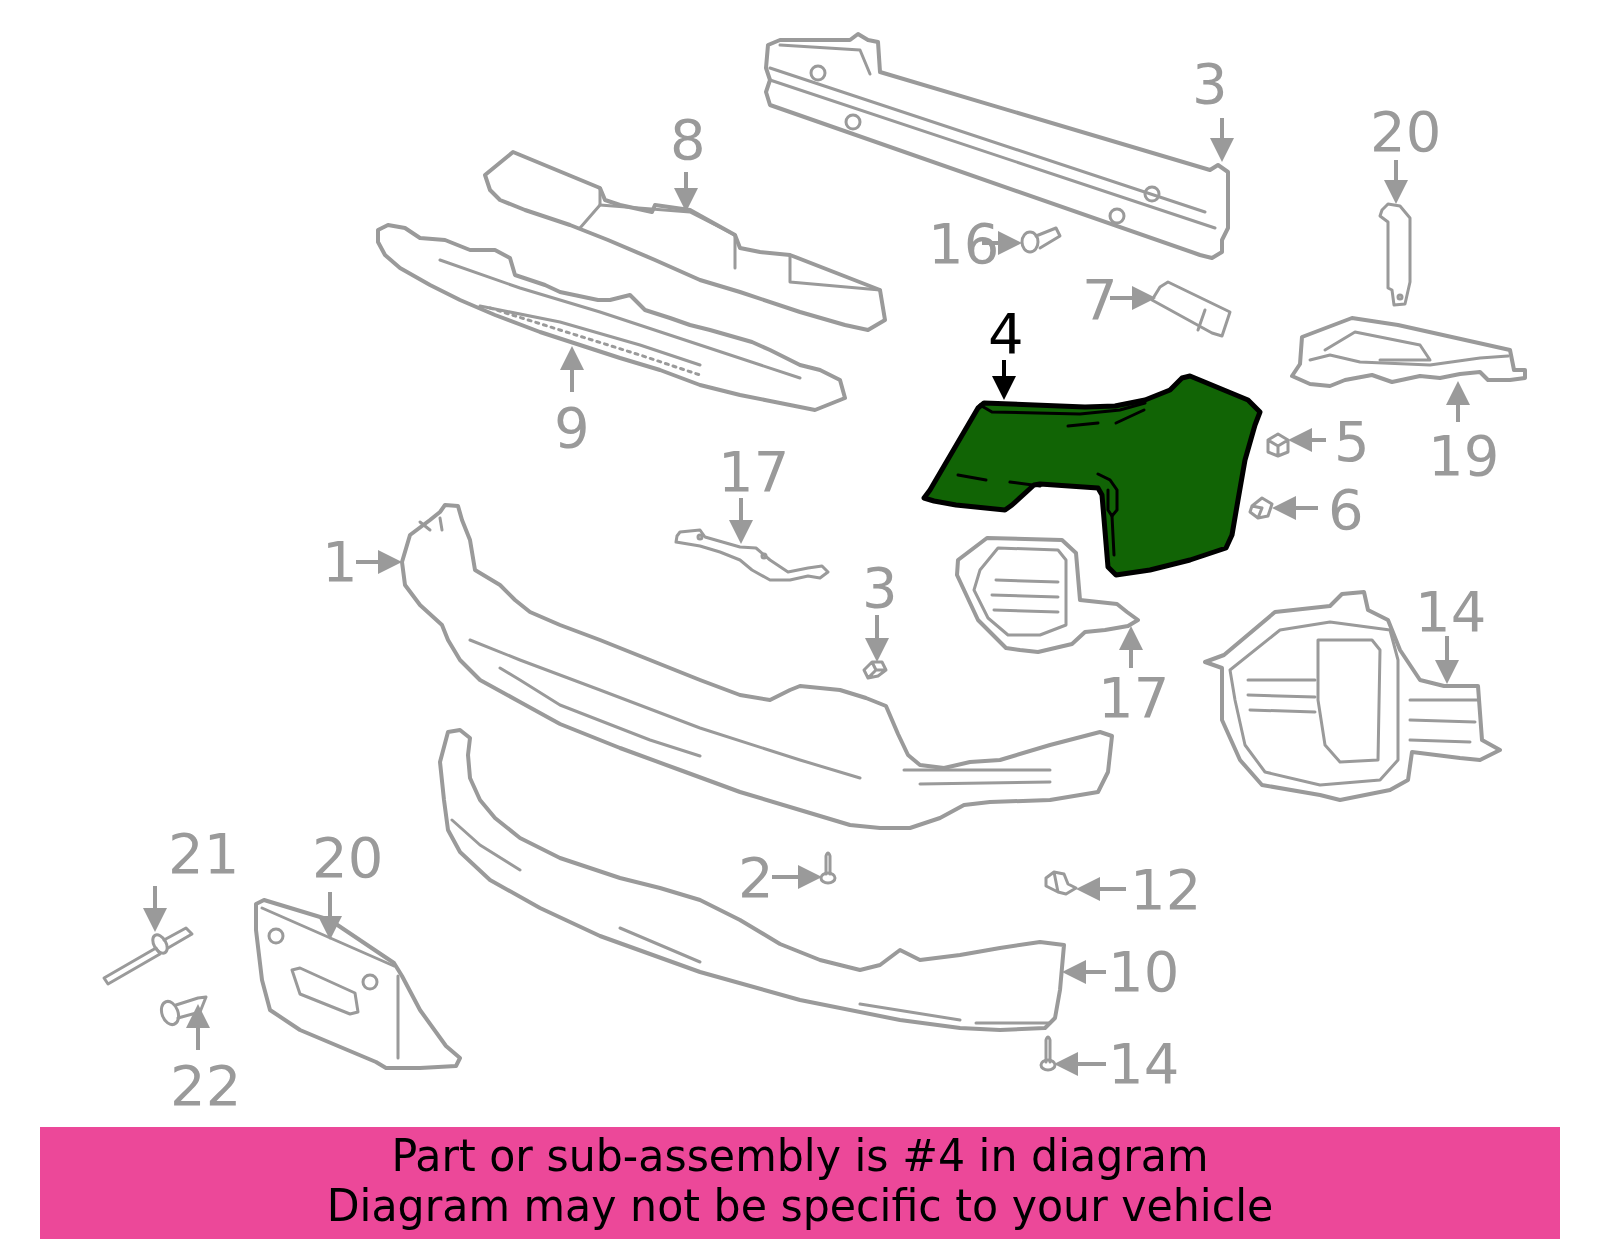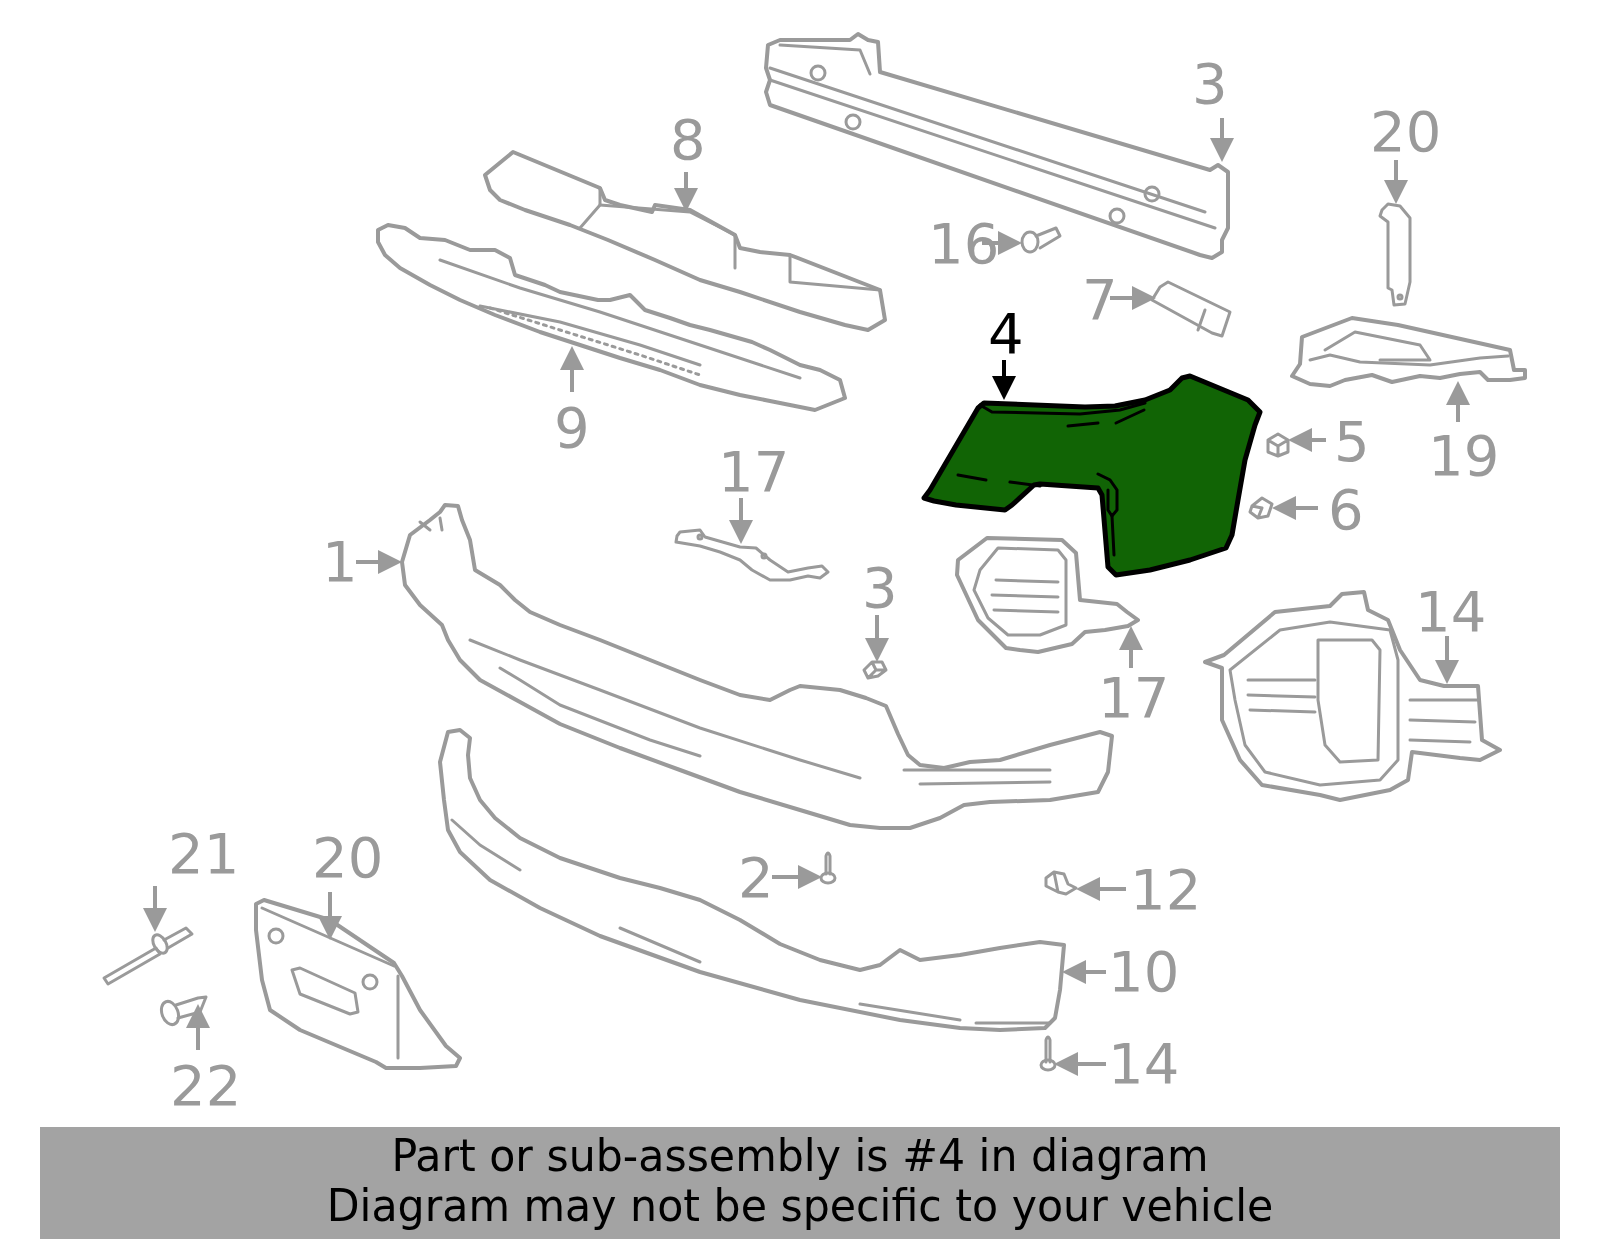--- a/index.html
+++ b/index.html
@@ -9,21 +9,21 @@
   .part { fill: none; stroke: #9a9a9a; stroke-width: 4; stroke-linejoin: round; stroke-linecap: round; }
   .part-thin { fill: none; stroke: #9a9a9a; stroke-width: 3; stroke-linejoin: round; stroke-linecap: round; }
   .arrow-line { stroke: #9a9a9a; stroke-width: 4; fill: none; }
   .hl-part { fill: #116405; stroke: #000; stroke-width: 5; stroke-linejoin: round; }
   .hl-detail { fill: none; stroke: #000; stroke-width: 3; stroke-linecap: round; }
   .hl-arrow-line { stroke: #000; stroke-width: 4; }
   .callout { position: absolute; color: #9a9a9a; font-size: 56px; line-height: 1;
              font-family: "DejaVu Sans", sans-serif; white-space: nowrap; }
   .callout.hl { color: #000; }
   #banner { position: absolute; left: 40px; top: 1127px; width: 1520px; height: 112px;
-            background: #a3a3a3; color: #000; text-align: center;
+            background: #ec4899; color: #000; text-align: center;
             font-family: "DejaVu Sans", sans-serif; font-size: 44px; line-height: 50px;
             padding-top: 4px; box-sizing: border-box; }
   #banner div { transform: scaleX(0.97); }
 </style>
 </head>
 <body>
 
 <svg id="diagram" viewBox="0 0 1600 1120" xmlns="http://www.w3.org/2000/svg">
   <defs>
     <marker id="ah" markerWidth="6" markerHeight="6" refX="5" refY="3" orient="auto" markerUnits="strokeWidth">

